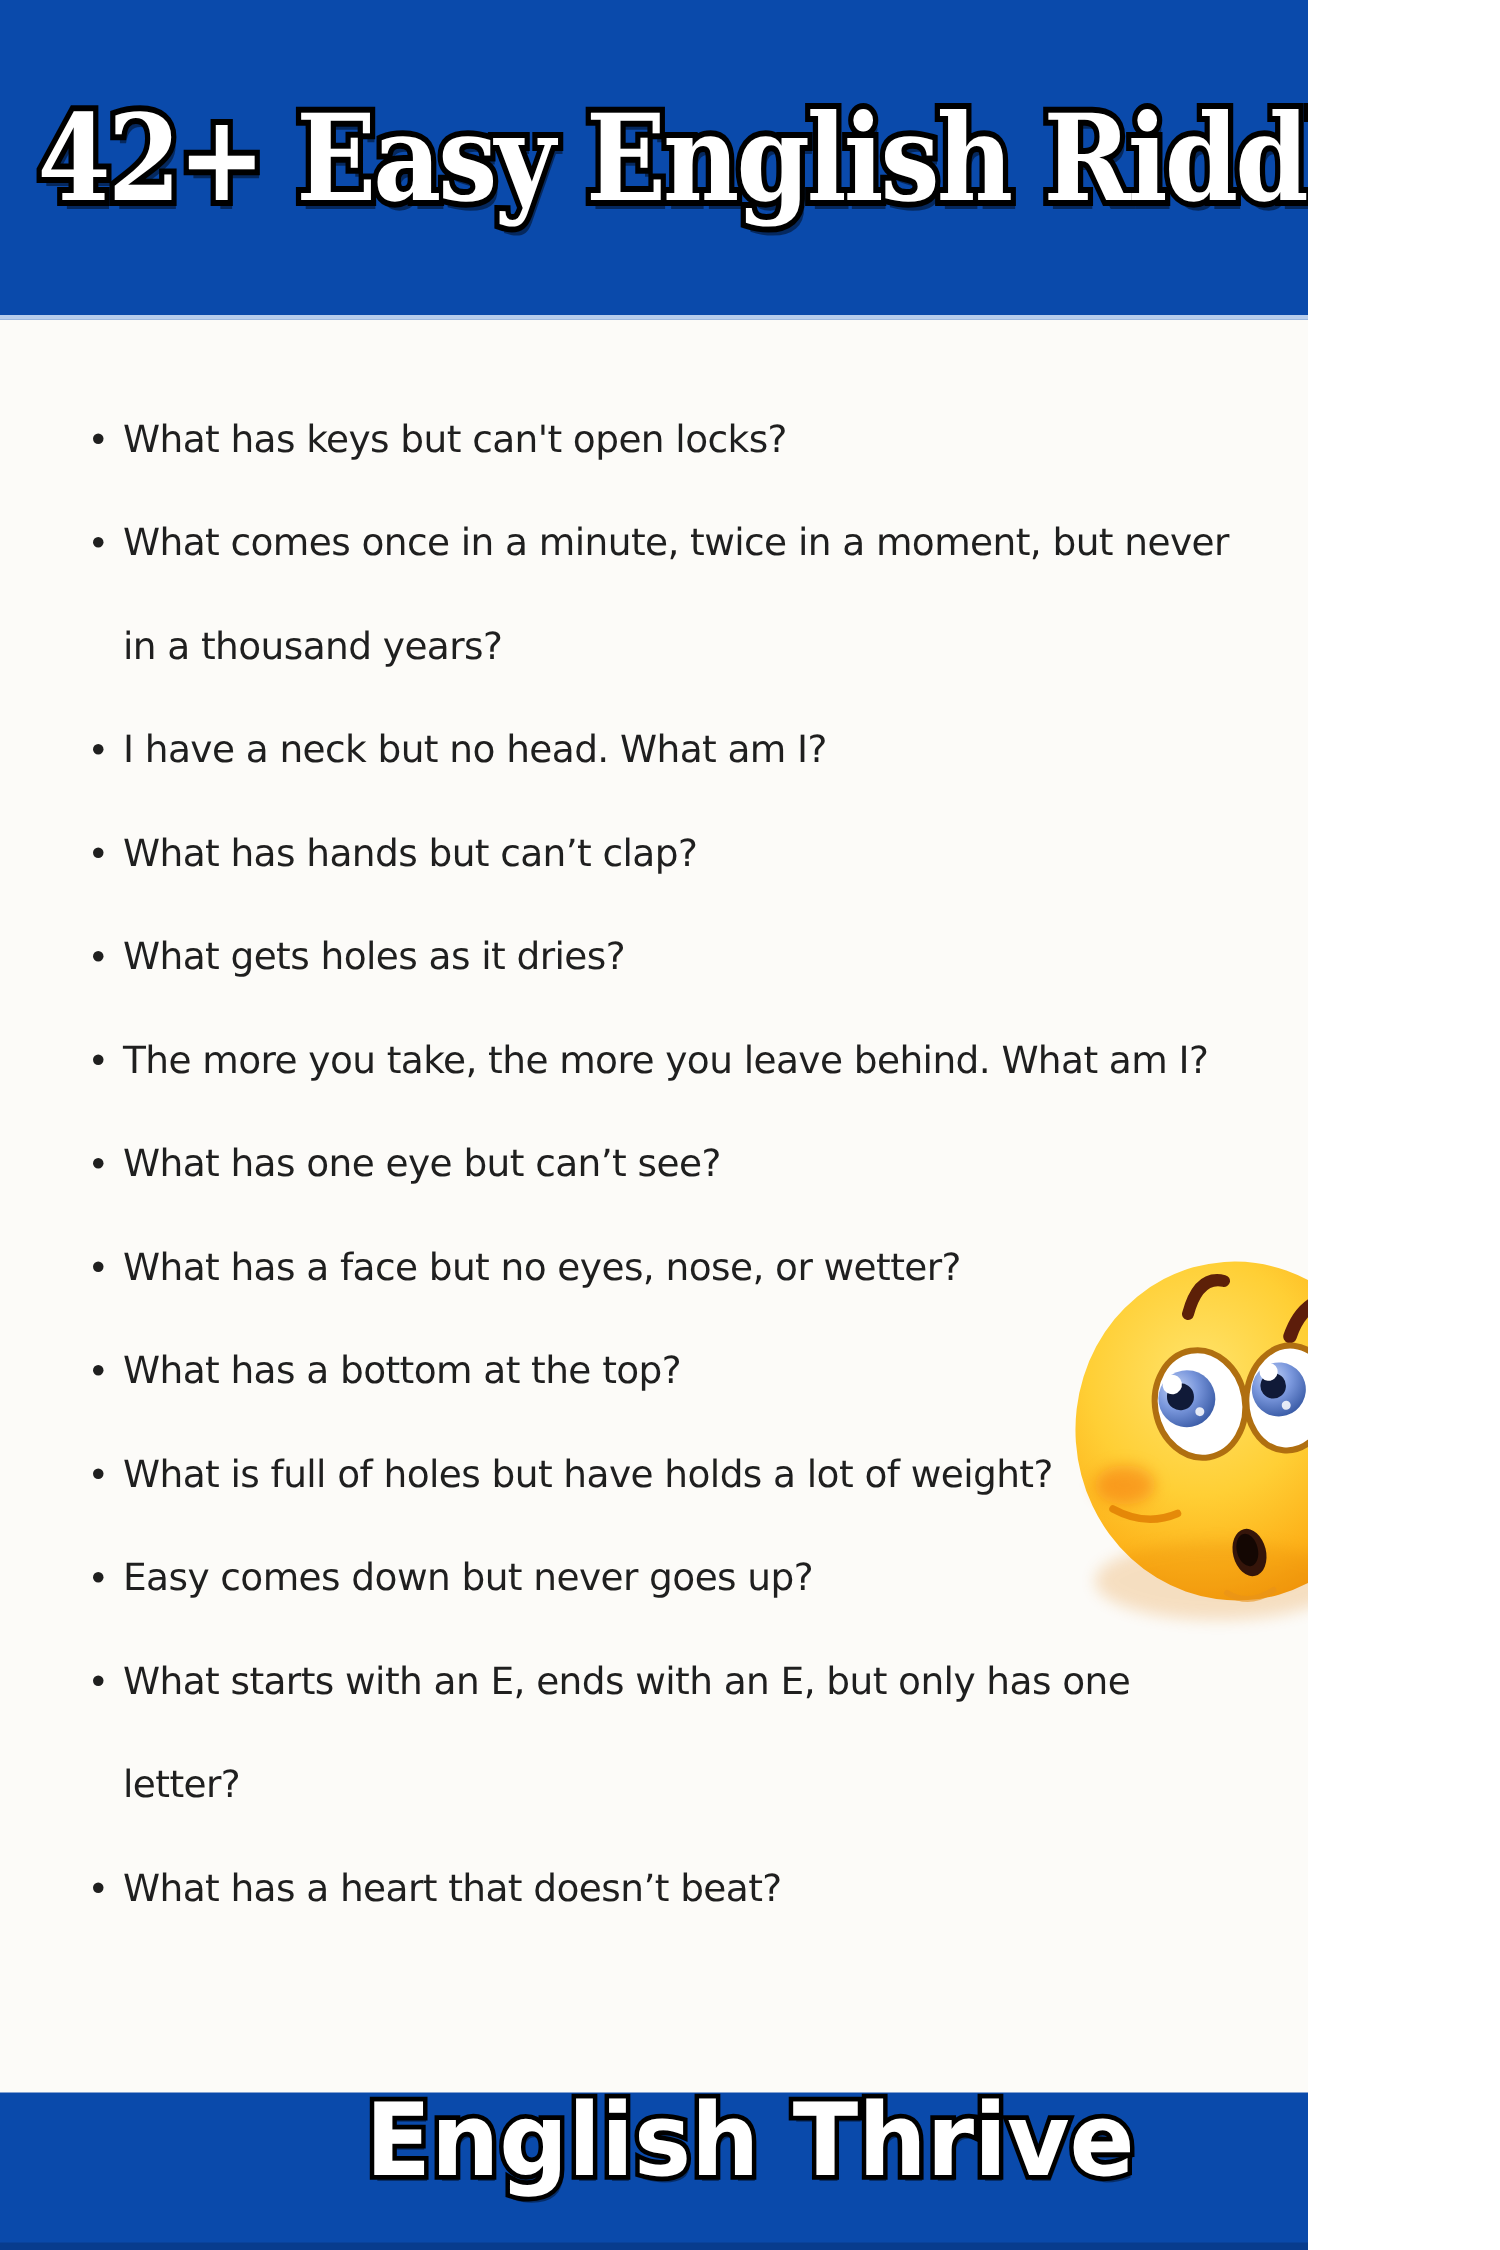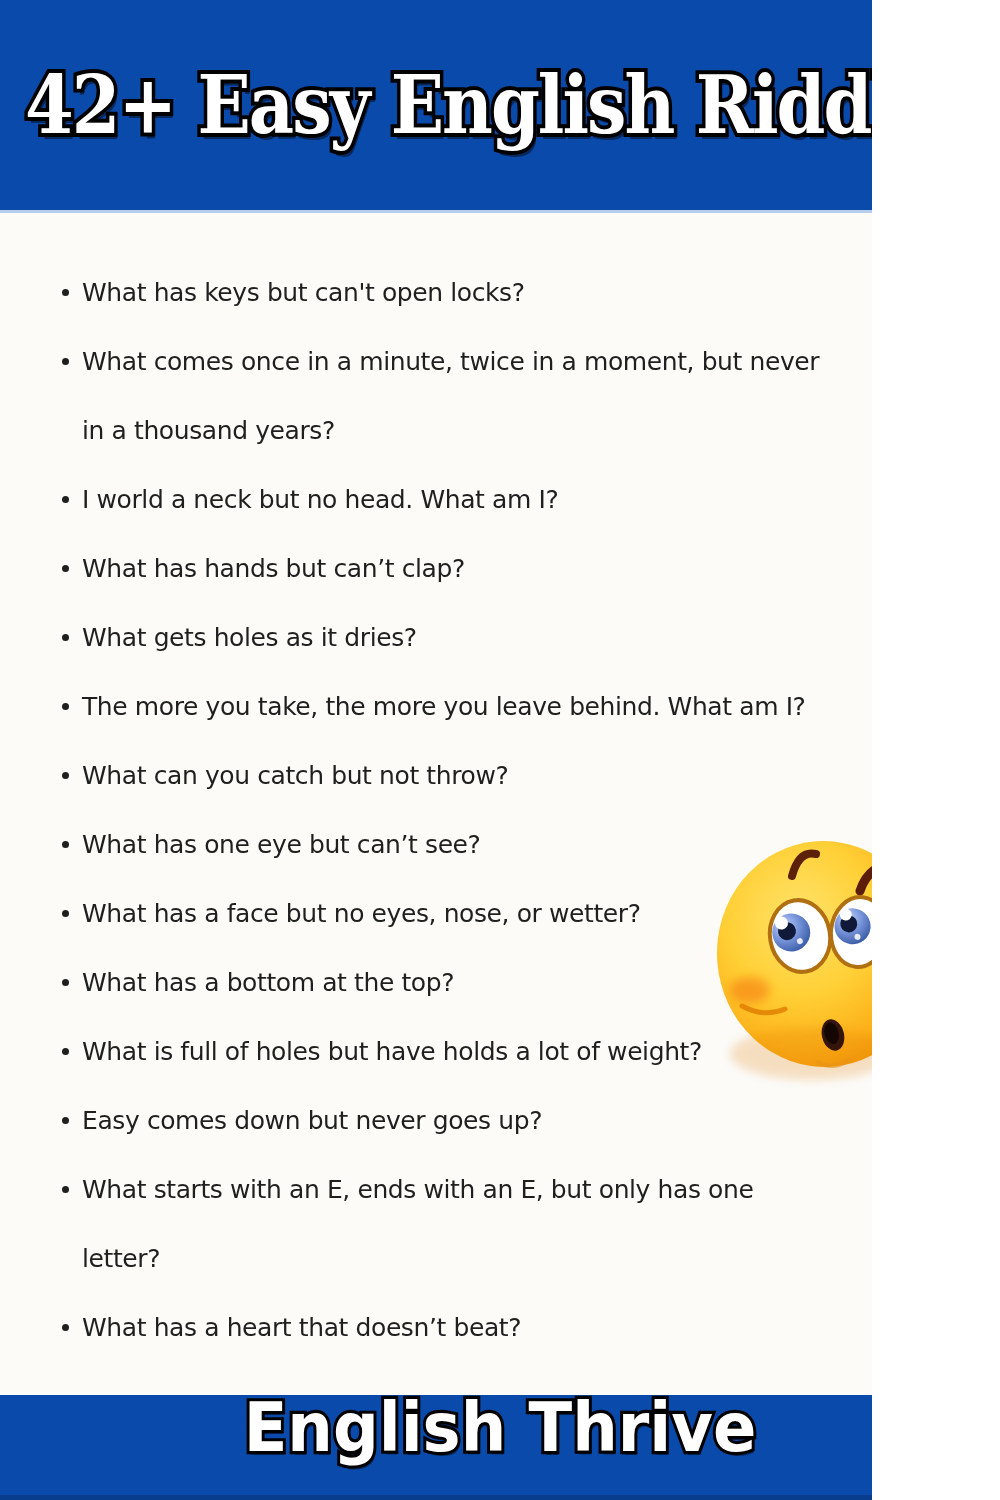--- a/index.html
+++ b/index.html
@@ -94,37 +94,33 @@
       <li>
         <span class="bullet"></span>
         <span class="riddle-text">What has keys but can't open locks?</span>
       </li>
       <li>
         <span class="bullet"></span>
         <span class="riddle-text">What comes once in a minute, twice in a moment, but never in a thousand years?</span>
       </li>
       <li>
         <span class="bullet"></span>
-        <span class="riddle-text">I world a neck but no head. What am I?</span>
+        <span class="riddle-text">I have a neck but no head. What am I?</span>
       </li>
       <li>
         <span class="bullet"></span>
         <span class="riddle-text">What has hands but can’t clap?</span>
       </li>
       <li>
         <span class="bullet"></span>
         <span class="riddle-text">What gets holes as it dries?</span>
       </li>
       <li>
         <span class="bullet"></span>
         <span class="riddle-text">The more you take, the more you leave behind. What am I?</span>
-      </li>
-      <li>
-        <span class="bullet"></span>
-        <span class="riddle-text">What can you catch but not throw?</span>
       </li>
       <li>
         <span class="bullet"></span>
         <span class="riddle-text">What has one eye but can’t see?</span>
       </li>
       <li>
         <span class="bullet"></span>
         <span class="riddle-text">What has a face but no eyes, nose, or wetter?</span>
       </li>
       <li>

